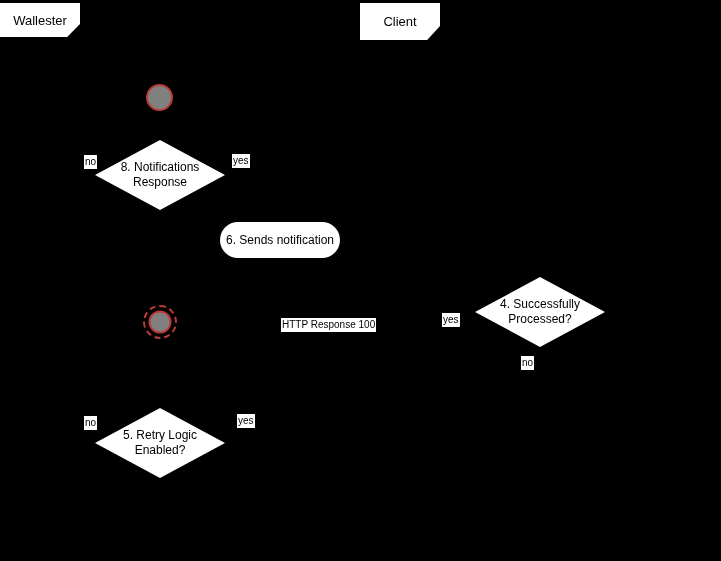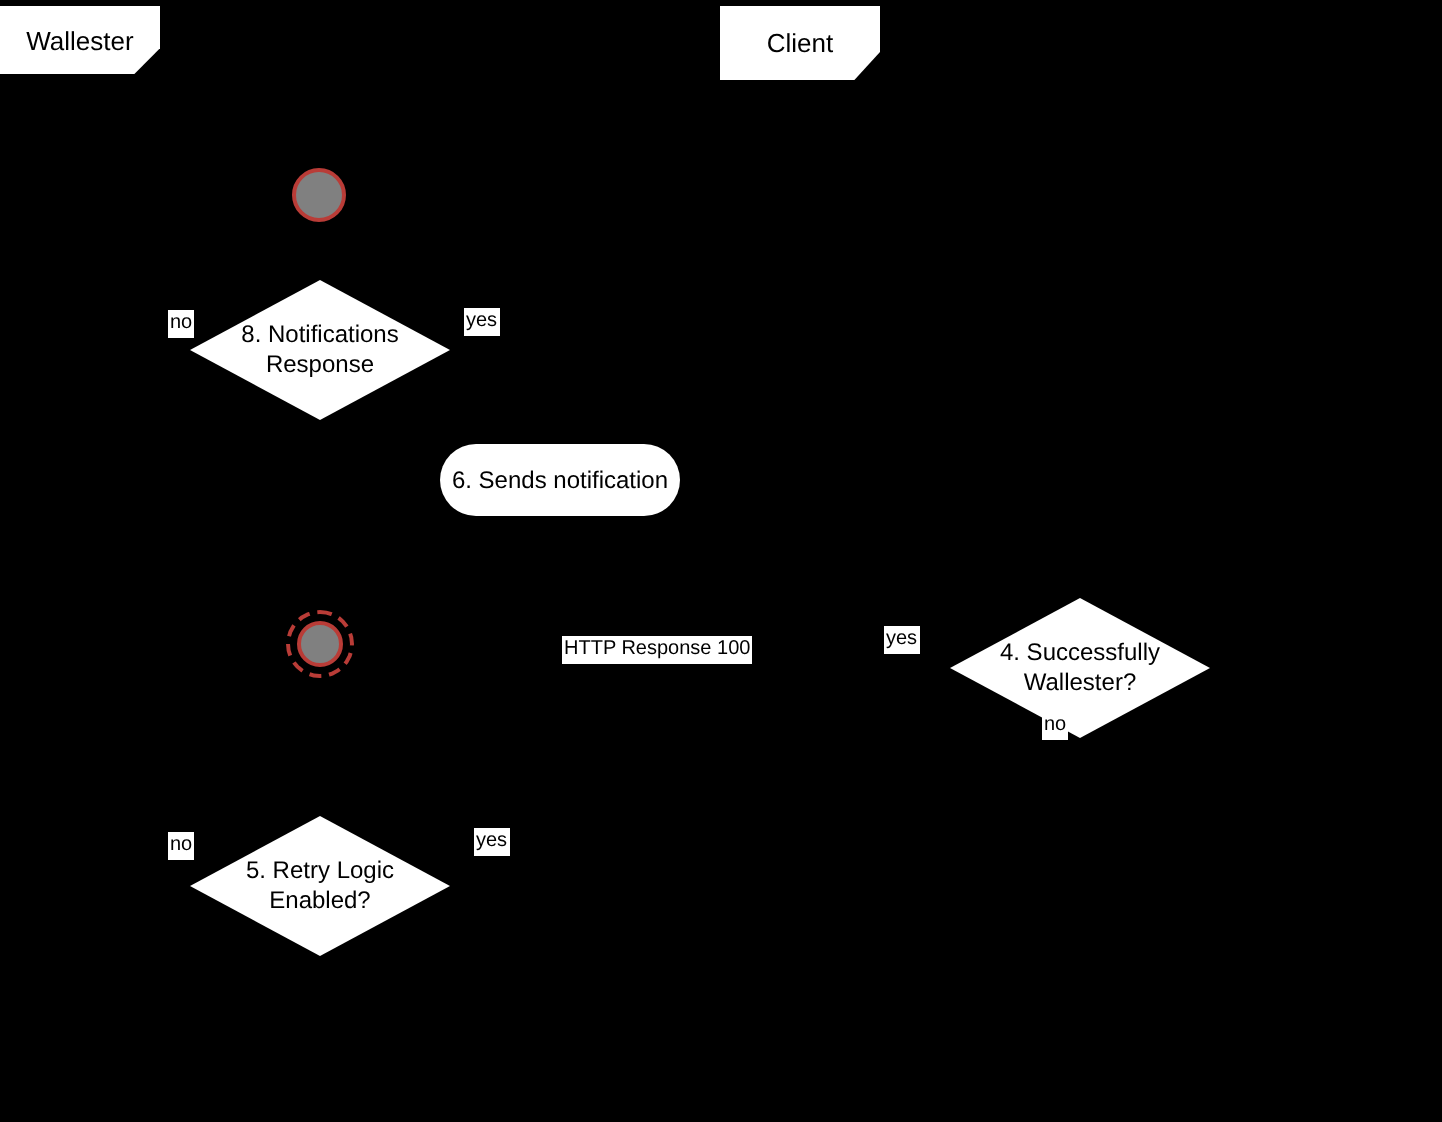--- a/index.html
+++ b/index.html
@@ -19,21 +19,21 @@
   .tab-wallester{left:0; top:3px; width:80px; height:34px;}
   .tab-client{left:360px; top:3px; width:80px; height:37px;}
 
   .diamond{
     position:absolute; background:var(--node-fill); color:var(--node-text);
     clip-path:polygon(50% 0,100% 50%,50% 100%,0 50%);
     display:flex; flex-direction:column; align-items:center; justify-content:center;
     text-align:center; font-size:12px; line-height:15px;
   }
   .d1{left:95px; top:140px; width:130px; height:70px;}
-  .d4{left:475px; top:299px; width:130px; height:70px;}
+  .d4{left:475px; top:277px; width:130px; height:70px;}
   .d5{left:95px; top:408px; width:130px; height:70px;}
 
   .process{
     position:absolute; background:var(--node-fill); color:var(--node-text);
     border-radius:18px; display:flex; flex-direction:column; align-items:center;
     justify-content:center; text-align:center; font-size:12px; line-height:15px;
   }
   .r2{left:220px; top:222px; width:120px; height:36px;}
   .r3{left:480px; top:222px; width:120px; height:36px;}
 
@@ -86,21 +86,21 @@
   <span class="edge-label lbl-d1-no">no</span>
   <span class="edge-label lbl-d1-yes">yes</span>
 
   <div class="process r2">
     <span>6. Sends notification</span>
   </div>
 
 
   <div class="diamond d4">
     <span>4. Successfully</span>
-    <span>Wallester?</span>
+    <span>Processed?</span>
   </div>
   <span class="edge-label lbl-d4-yes">yes</span>
   <span class="edge-label lbl-d4-no">no</span>
 
   <div class="event event-end-outer">
     <div class="event-end-inner"></div>
   </div>
 
   <span class="edge-label lbl-http">HTTP Response 100</span>
 

